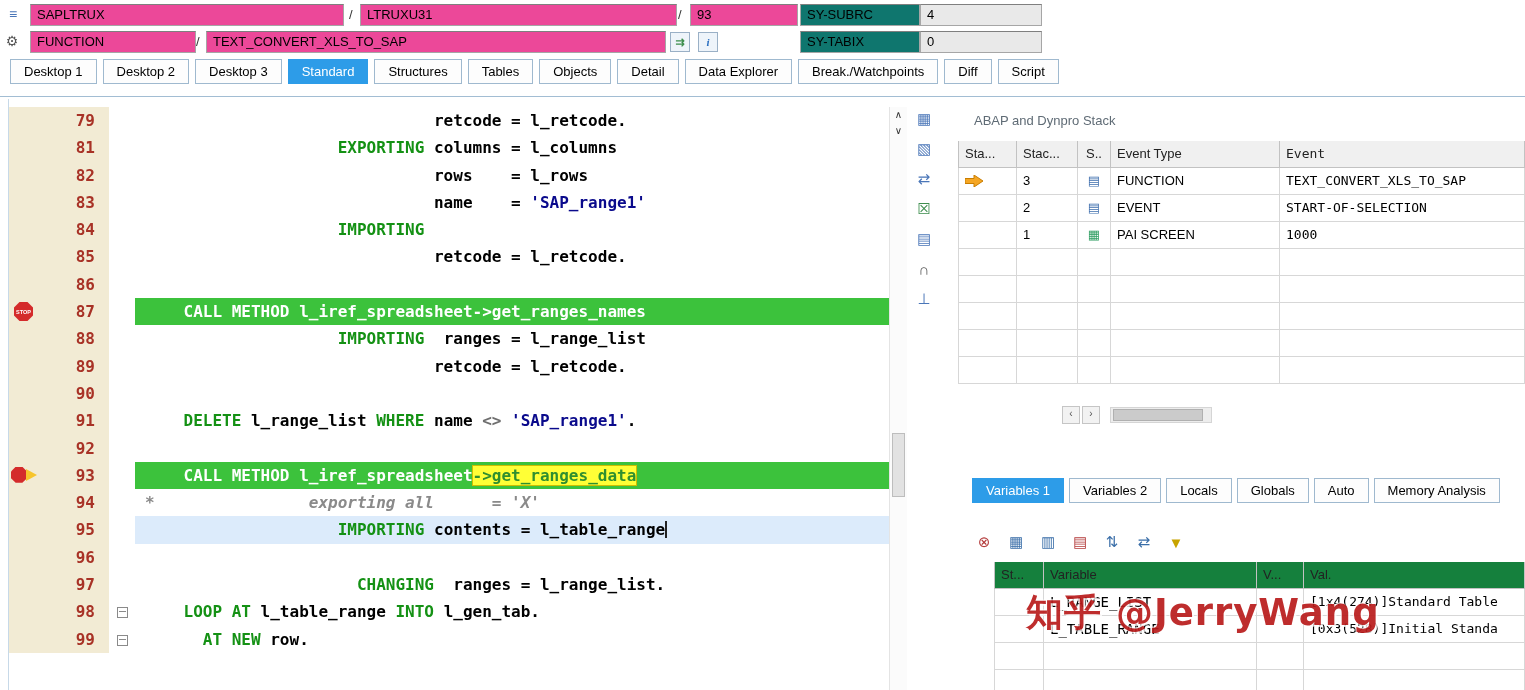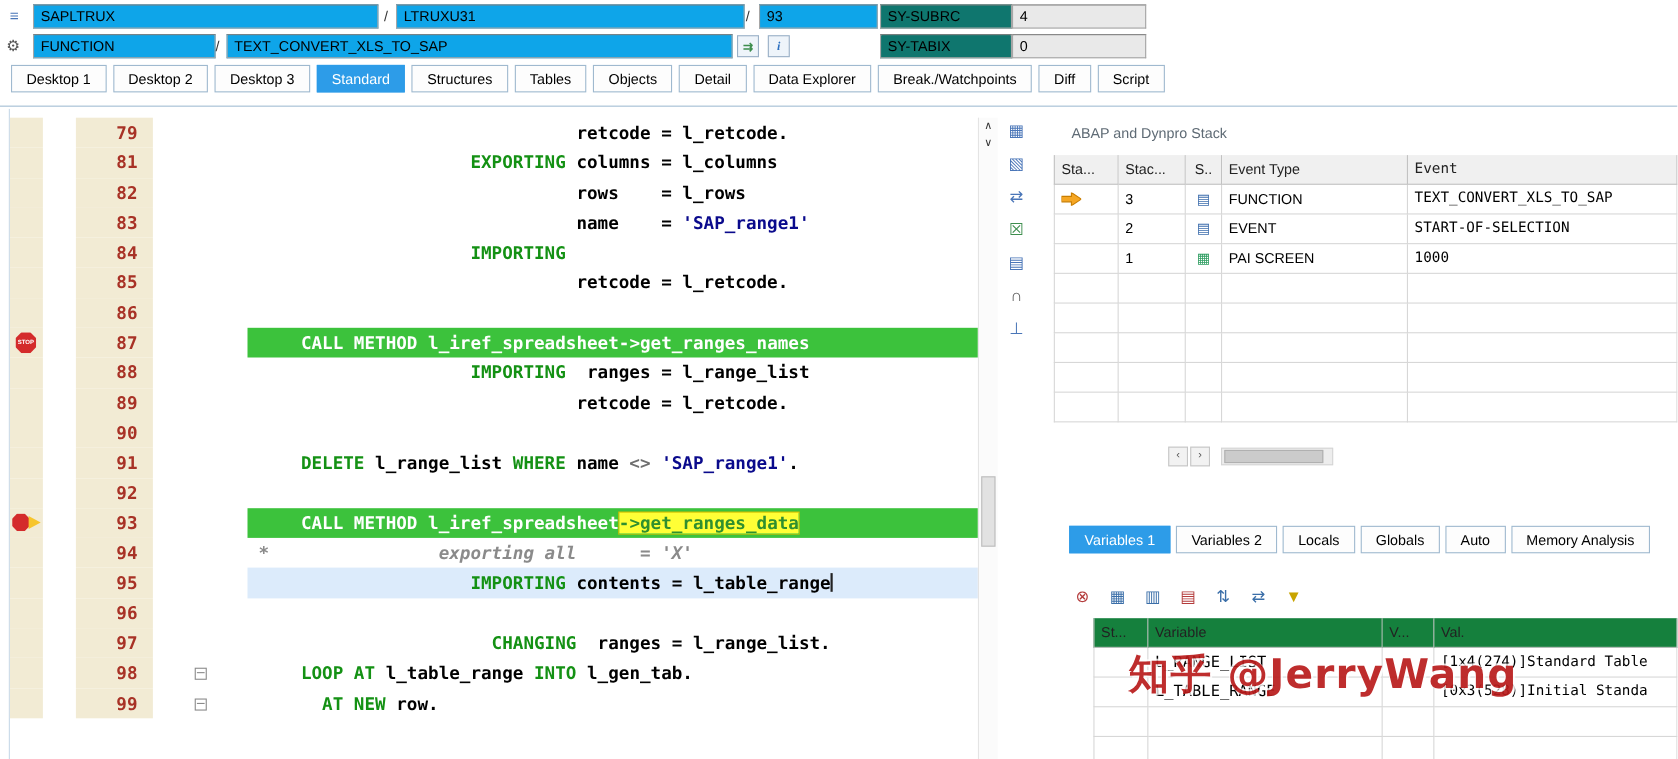--- a/index.html
+++ b/index.html
@@ -1,41 +1,41 @@
 <!DOCTYPE html>
 <html><head>
 <meta charset="utf-8">
 <style>
   html,body{margin:0;padding:0;background:#fff;}
   body{width:1525px;height:690px;position:relative;overflow:hidden;
        font-family:"Liberation Sans",sans-serif;color:#000;}
   .stage{position:absolute;inset:0;}
 
   
-  .fld{position:absolute;height:20px;background:#0ea5e9;border:1px solid #a6a6a6;border-top-color:#7f7f7f;
+  .fld{position:absolute;height:20px;background:#ec4899;border:1px solid #a6a6a6;border-top-color:#7f7f7f;
        font-size:13px;line-height:20px;padding:0 6px;white-space:nowrap;overflow:hidden;}
   .fld.lbl{background:#0f766e;}
   .fld.val{background:#e9e9e9;}
   .sep{position:absolute;font-size:13px;color:#333;}
   .hicon{position:absolute;width:18px;height:18px;display:flex;align-items:center;justify-content:center;
          font-size:14px;color:#4a76b8;}
   .hicon.box{border:1px solid #9ab0c6;background:#eef4fa;font-size:11px;font-weight:bold;}
 
   
   #view-tabs{position:absolute;left:10px;top:59px;display:flex;gap:6px;}
   .tab{padding:3px 13px;font-size:13px;background:#fdfdfd;border:1px solid #9fb9cf;color:#000;
        white-space:nowrap;line-height:17px;}
   .tab.active{background:#2d9ce8;border-color:#2d9ce8;color:#fff;}
   #tabs-baseline{position:absolute;left:0;top:96px;width:1525px;border-top:1px solid #a2bdd3;}
 
   
   #editor{position:absolute;left:8px;top:99px;width:930px;height:591px;background:#fff;
           border-left:1px solid #c7d9e8;}
   #code-lines{position:absolute;left:0;top:8px;right:50px;bottom:0;}
-  .line{display:flex;height:27.3px;gap:30px;}
+  .line{display:flex;height:27.3px;}
   .mcol{width:30px;background:#f2ebd4;flex:none;position:relative;}
   .ncol{width:56px;background:#f2ebd4;flex:none;text-align:right;padding-right:14px;
         font:bold 16px "DejaVu Sans Mono",monospace;color:#a83226;line-height:27px;}
   .fcol{width:26px;flex:none;position:relative;}
   .codecell{flex:1;white-space:pre;font:bold 16px "DejaVu Sans Mono",monospace;line-height:27px;
             padding-left:10px;overflow:hidden;}
   .t-pln{color:#000;}
   .t-kw{color:#1a35c4;}
   .t-kwg{color:#149114;}
   .t-str{color:#0a0a8c;}

